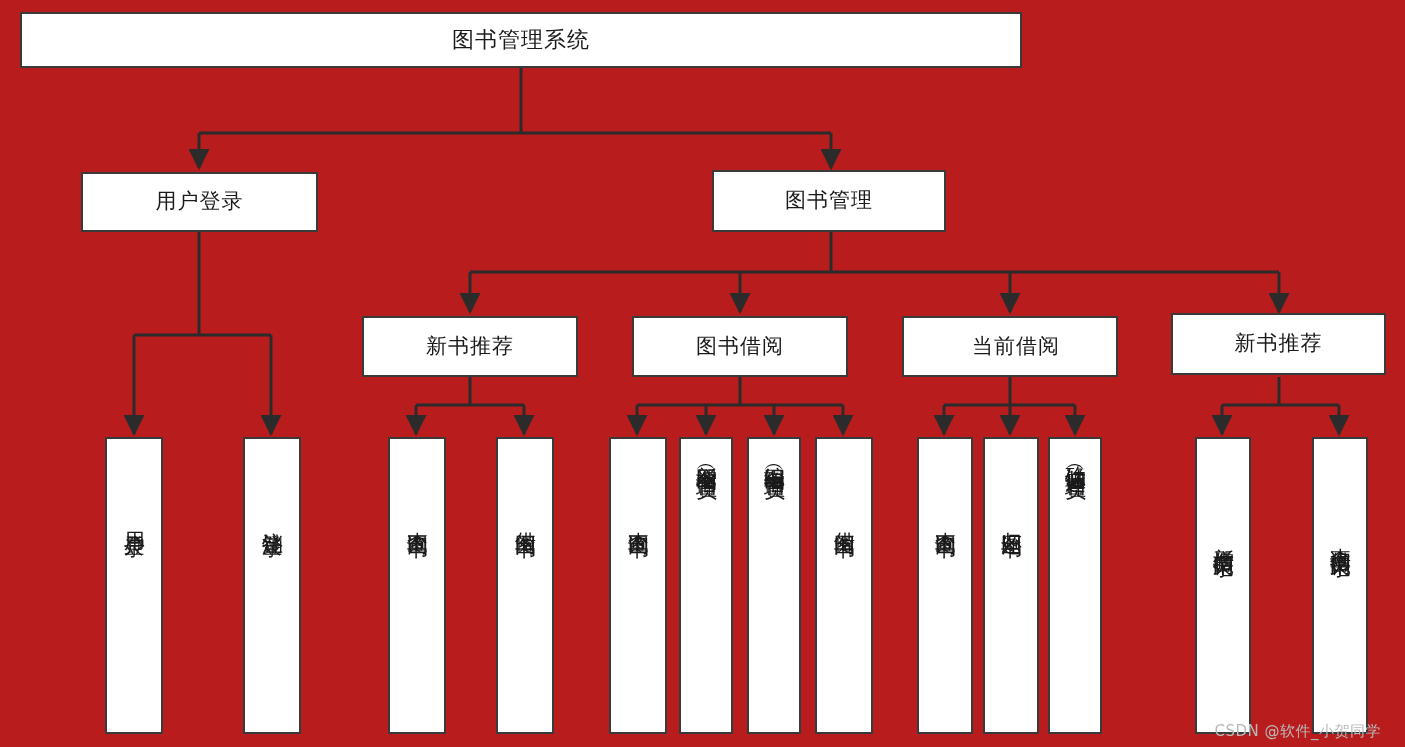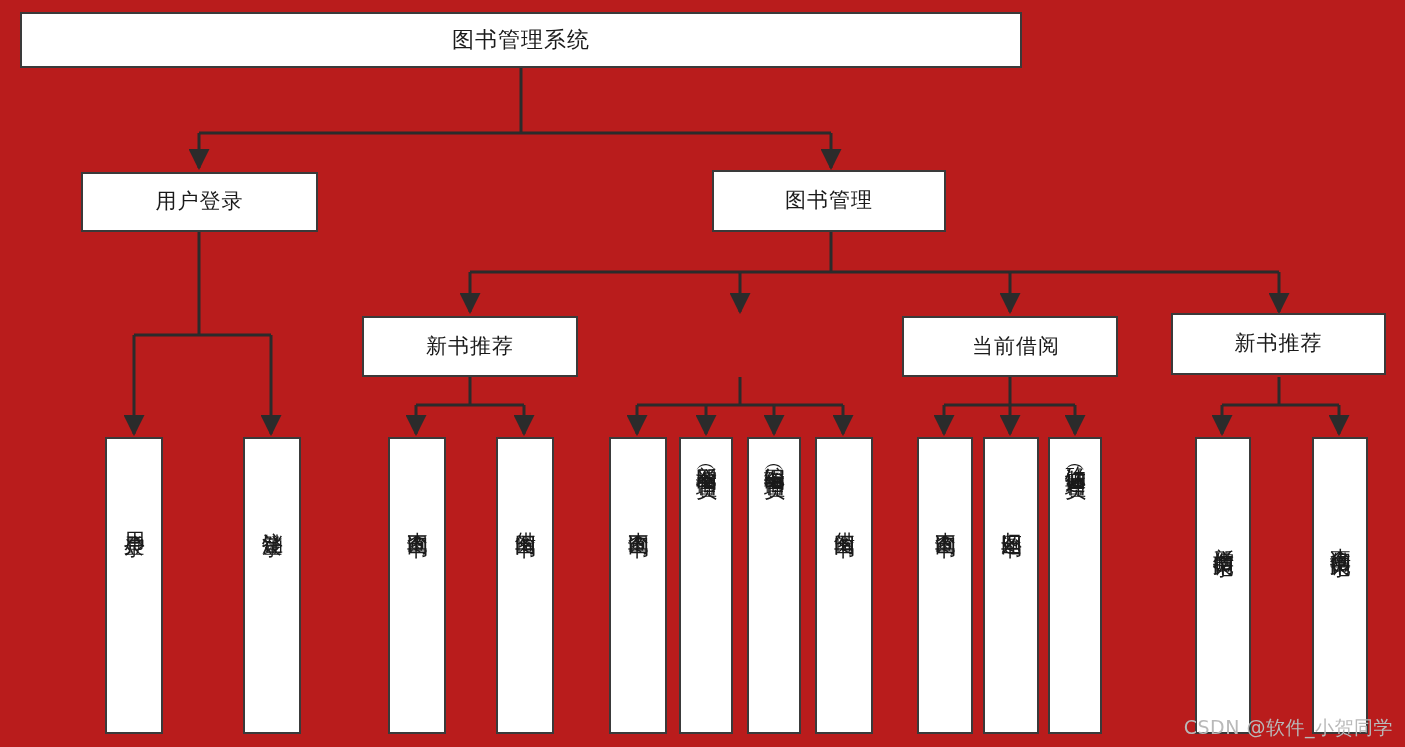--- a/index.html
+++ b/index.html
@@ -64,23 +64,23 @@
     margin-top: 72px;
   }
   .leaf-tall .vtext {
     margin-top: 6px;
   }
   .leaf-short .vtext {
     margin-top: 88px;
   }
   #watermark {
     position: absolute;
-    right: 12px;
+    right: 24px;
     bottom: 6px;
-    font-size: 19px;
+    font-size: 15px;
     color: #b9b9b9;
     letter-spacing: 0.5px;
     white-space: nowrap;
   }
 </style>
 </head>
 <body>
 
 <div id="canvas">
 
@@ -141,20 +141,23 @@
   <div class="node horiz" style="left:81px; top:172px; width:237px; height:60px;">
     <span>用户登录</span>
   </div>
   <div class="node horiz" style="left:712px; top:170px; width:234px; height:62px;text-align:center;">
     <span>图书管理</span>
   </div>
 
   <div class="node horiz" style="left:362px; top:316px; width:216px; height:61px;">
     <span>新书推荐</span>
   </div>
+  <div class="node horiz" style="left:632px; top:316px; width:216px; height:61px;">
+    <span>图书借阅</span>
+  </div>
   <div class="node horiz" style="left:902px; top:316px; width:216px; height:61px;padding-left:12px;">
     <span>当前借阅</span>
   </div>
   <div class="node horiz" style="left:1171px; top:313px; width:215px; height:62px;">
     <span>新书推荐</span>
   </div>
 
   <div class="node leaf leaf-mid" style="left:105px; top:437px; width:58px; height:297px;">
     <span class="vtext">用户登录</span>
   </div>

